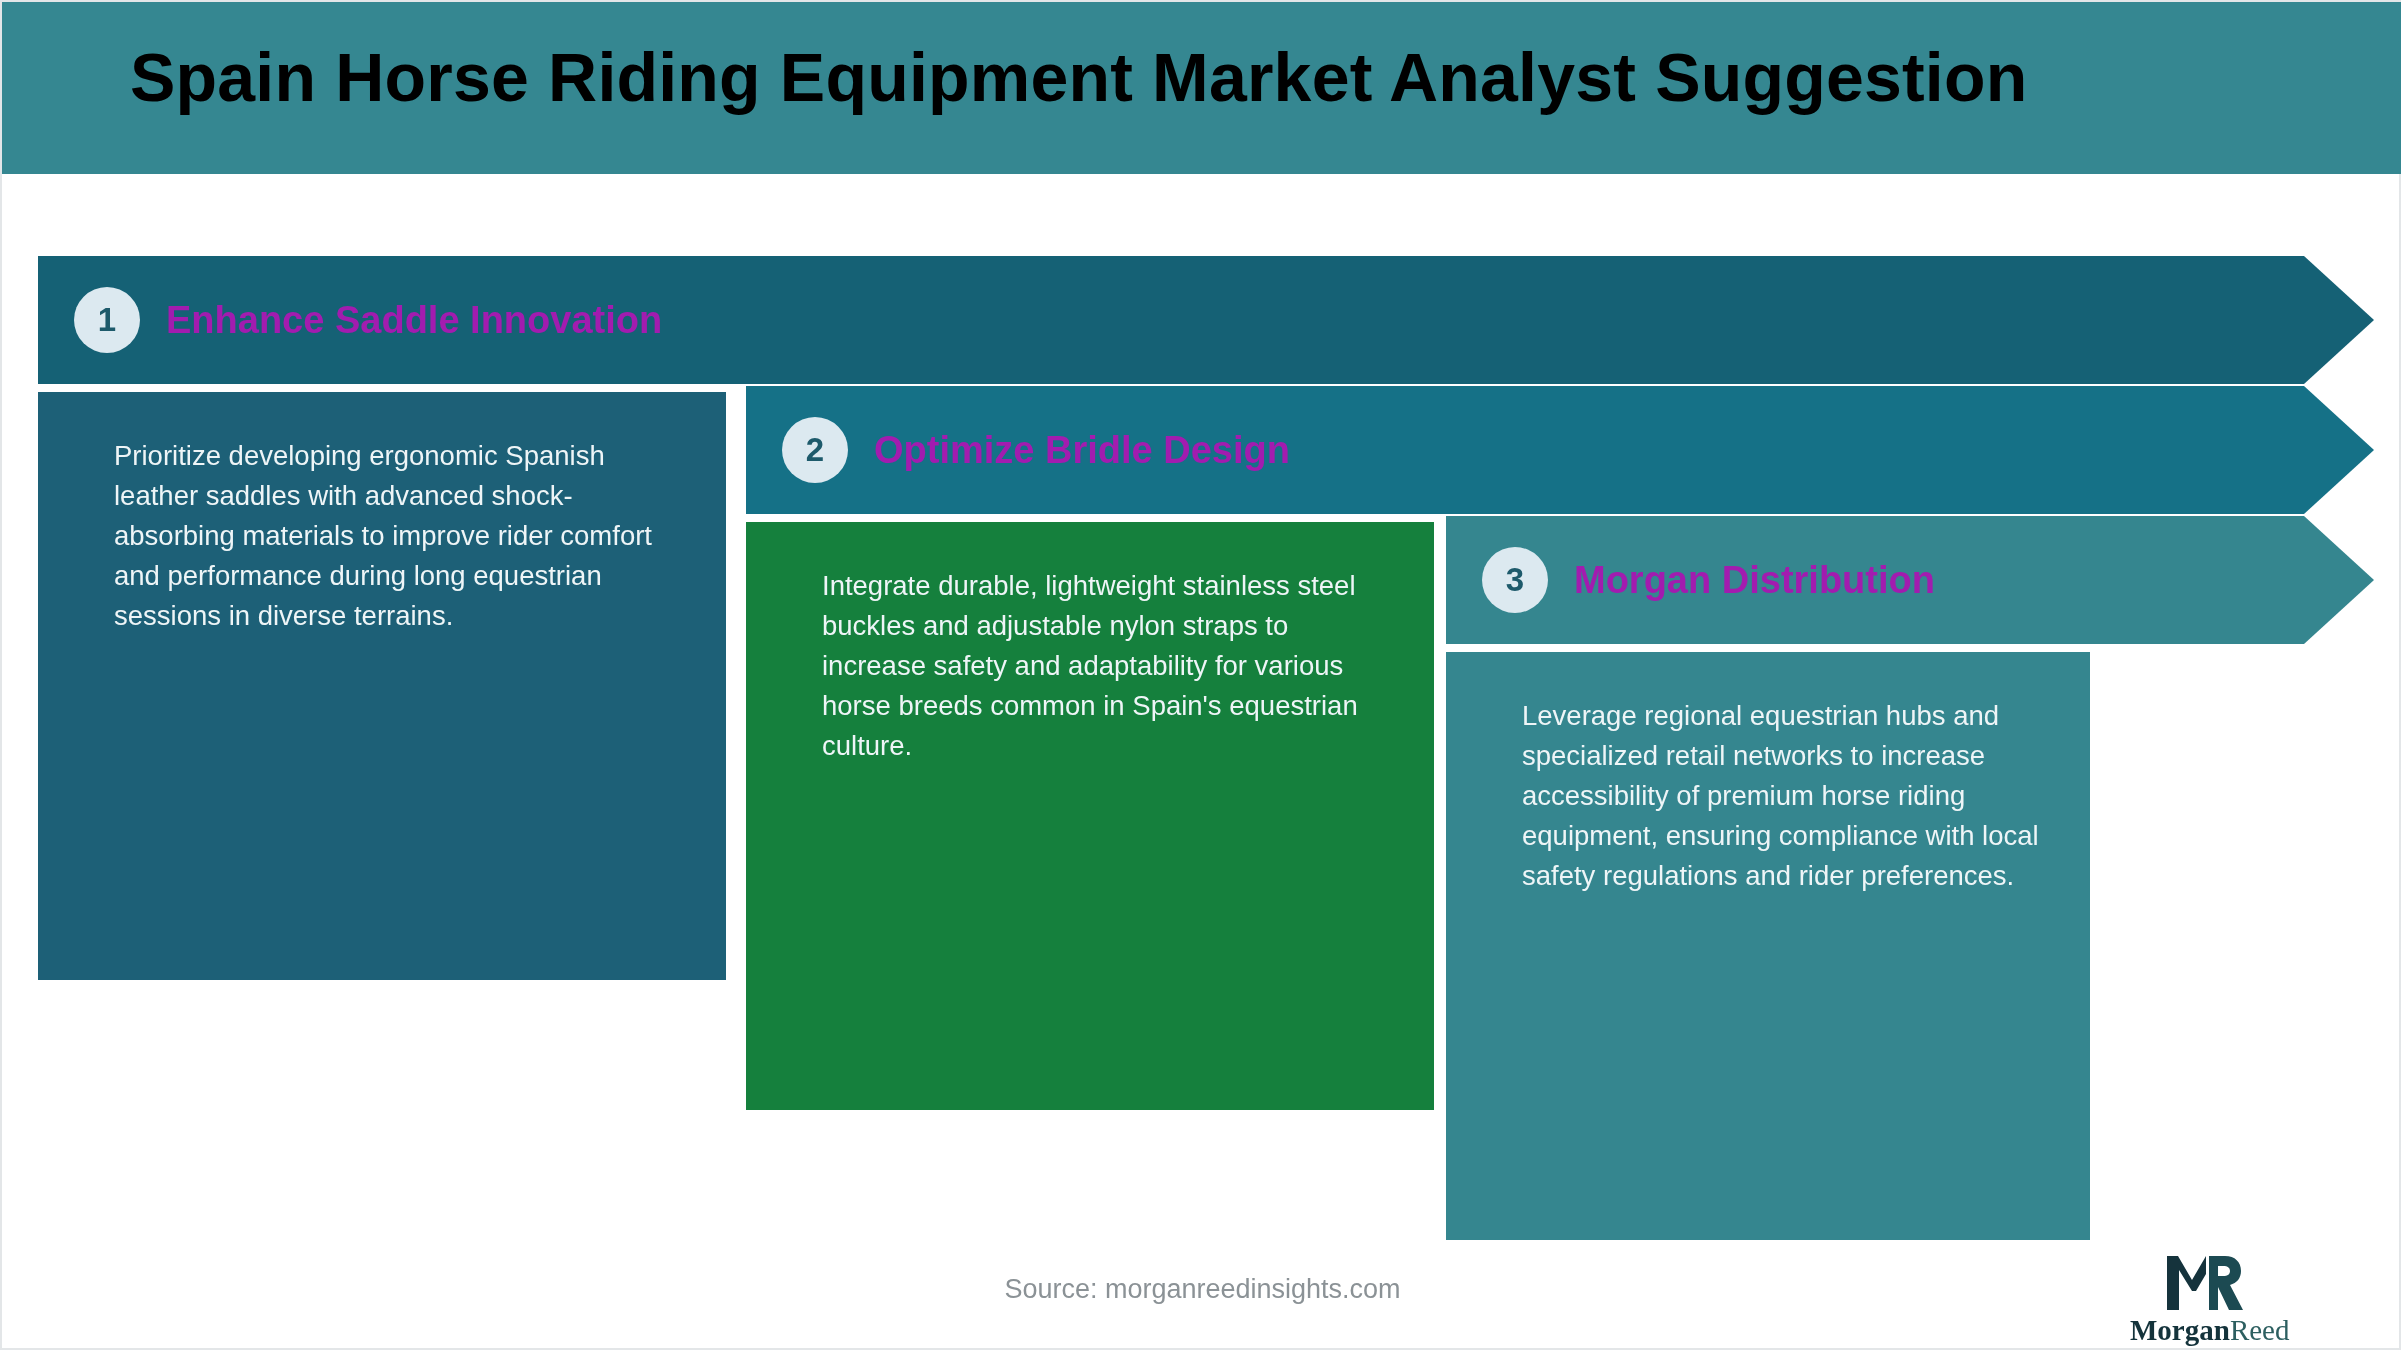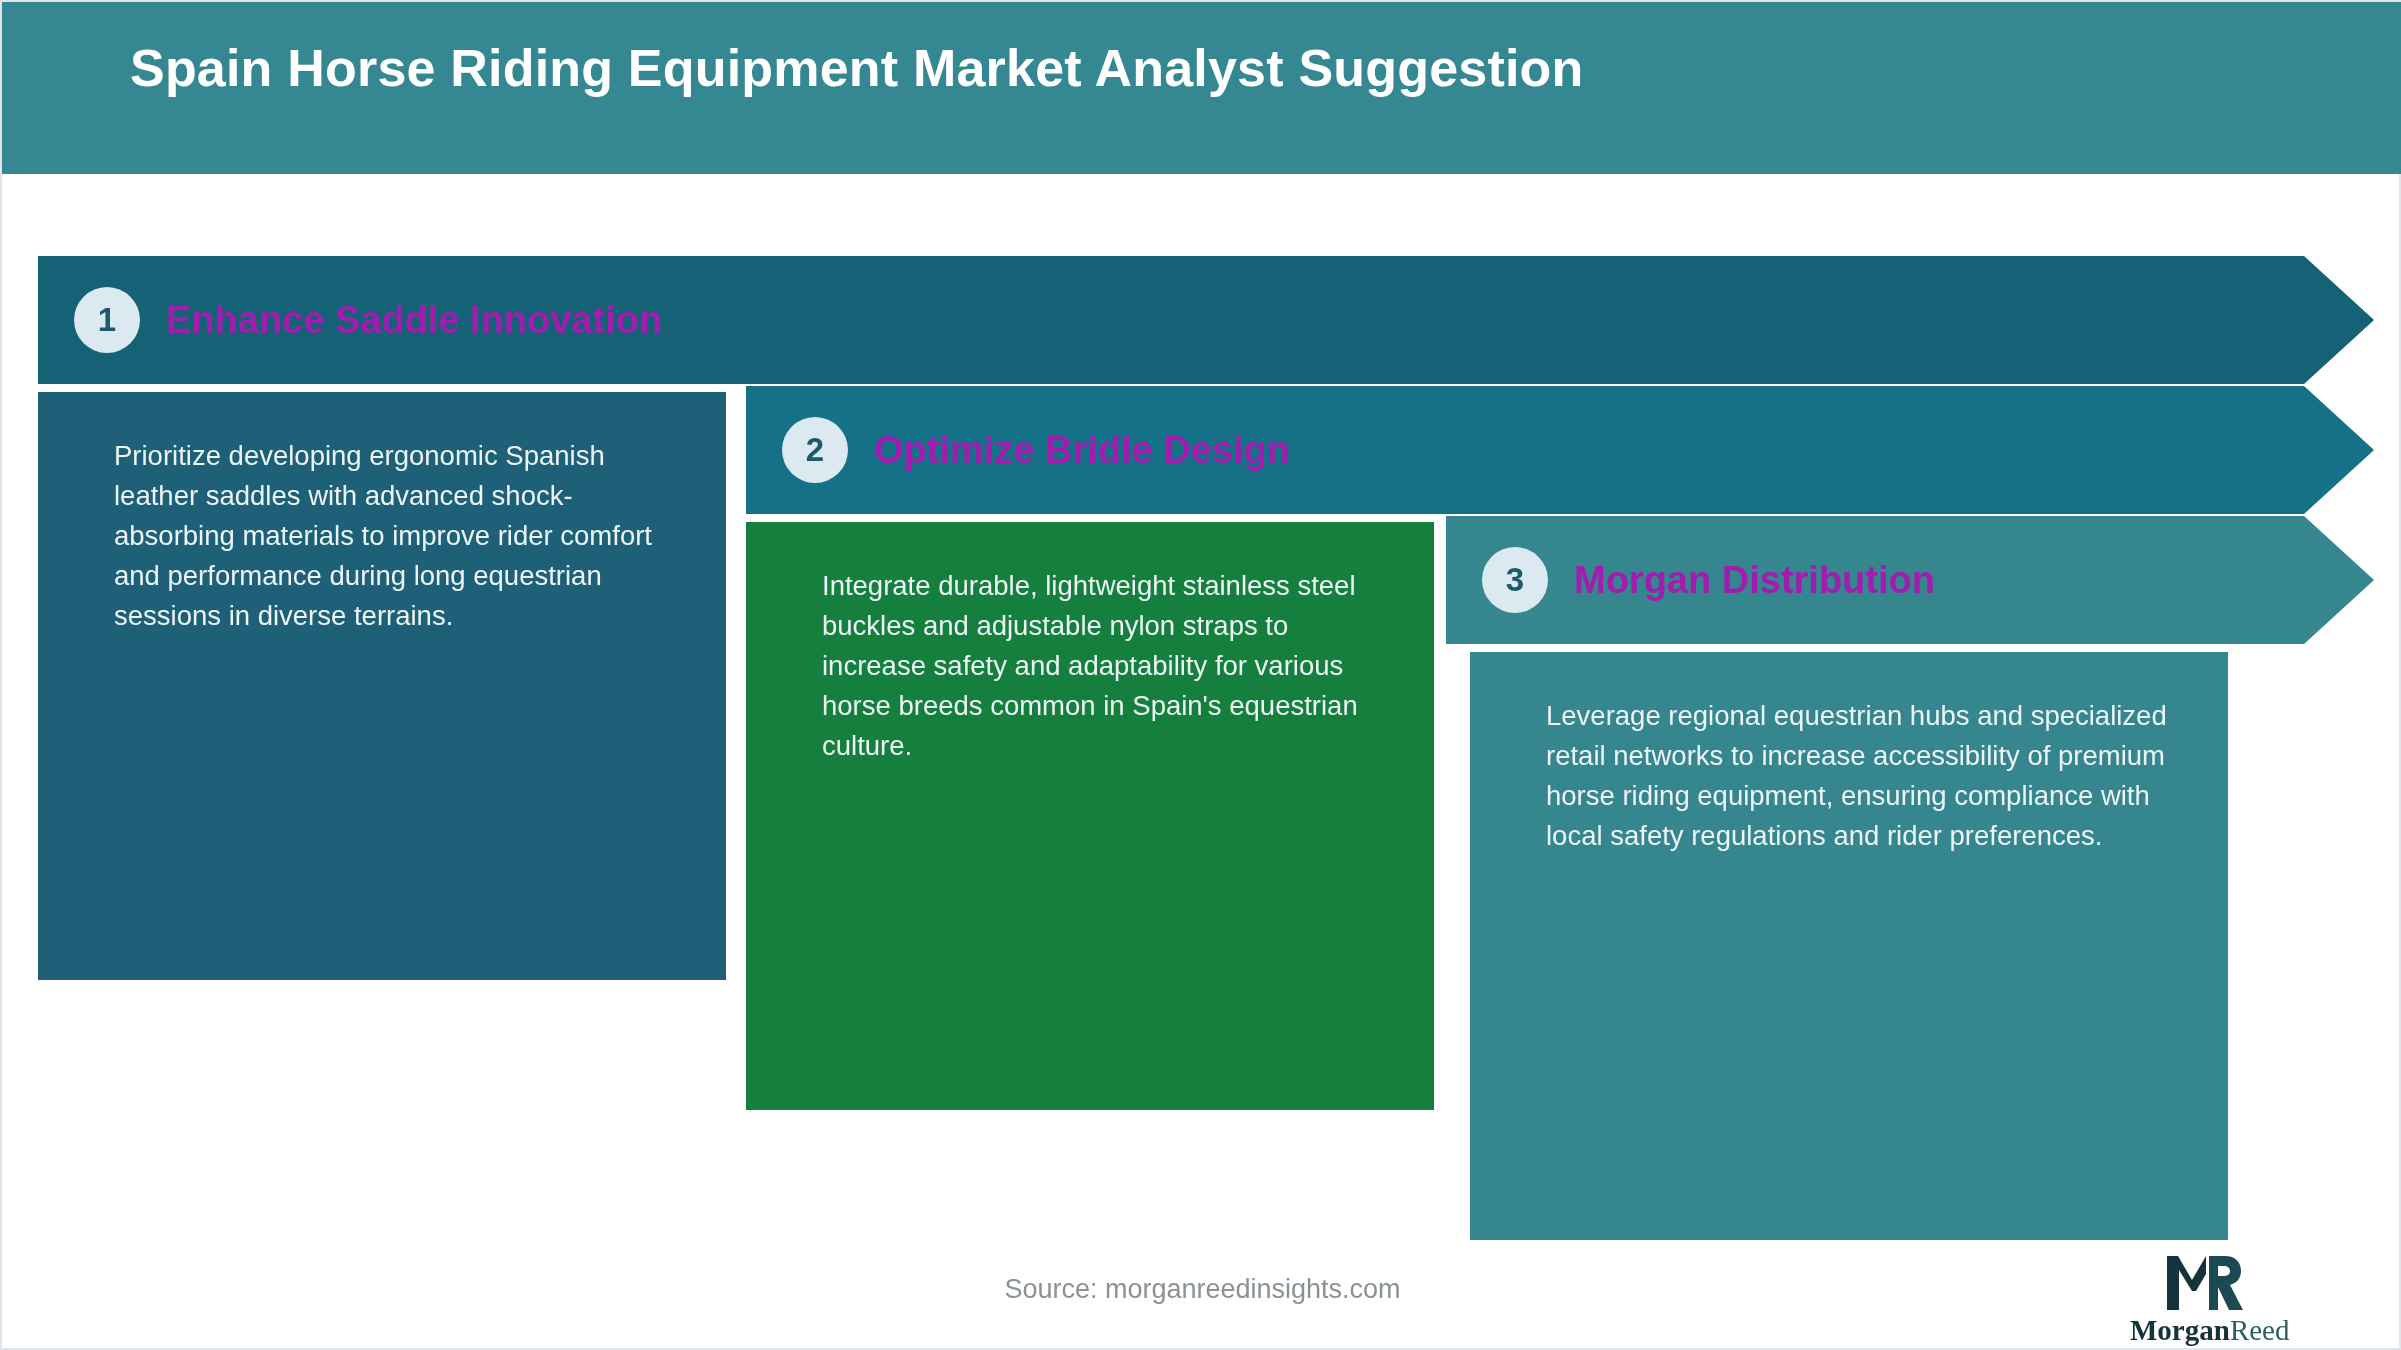--- a/index.html
+++ b/index.html
@@ -29,23 +29,23 @@
     left: 0;
     top: 0;
     width: 2401px;
     height: 172px;
     background: #358791;
   }
   #header-title {
     position: absolute;
     left: 128px;
     top: 36px;
-    font-size: 52px;
+    font-size: 68px;
     font-weight: bold;
-    color: #ffffff;
+    color: #000000;
     letter-spacing: 0.2px;
     white-space: nowrap;
   }
 
   
   .arrow-band {
     position: absolute;
     display: block;
   }
   .band-rect {
@@ -194,21 +194,21 @@
       <svg width="140" height="128" viewBox="0 0 140 128">
         <polygon points="0,0 70,0 140,64 70,128 0,128" fill="#35868f"></polygon>
       </svg>
     </div>
     <div class="band-inner" style="width:788px;">
       <div class="badge">3</div>
       <div class="band-title">Morgan Distribution</div>
     </div>
   </div>
 
-  <div class="body-card" style="left:1444px; top:650px; width:758px; height:588px; background:#35868f;margin-left:24px;">
+  <div class="body-card" style="left:1444px; top:650px; width:644px; height:588px; background:#35868f;">
     <div class="body-text">Leverage regional equestrian hubs and specialized retail networks to increase accessibility of premium horse riding equipment, ensuring compliance with local safety regulations and rider preferences.</div>
   </div>
 
   <div id="source-note">Source: morganreedinsights.com</div>
 
   <div id="logo">
     <span id="logo-mark">
       <svg width="78" height="58" viewBox="0 0 78 58">
         <path d="M2,56 L2,2 L13,2 L27,26 L41,2 L41,20 L31,37 L27,37 L14,16 L14,56 Z" fill="#15333c"></path>
         <path d="M44,2 L60,2 C70,2 76,8 76,17 C76,24 72,29 65,31 L78,56 L64,56 L53,33 L53,22 L58,22 C63,22 65,20 65,17 C65,14 63,12 58,12 L53,12 L53,56 L44,56 Z" fill="#1c4a52"></path>

